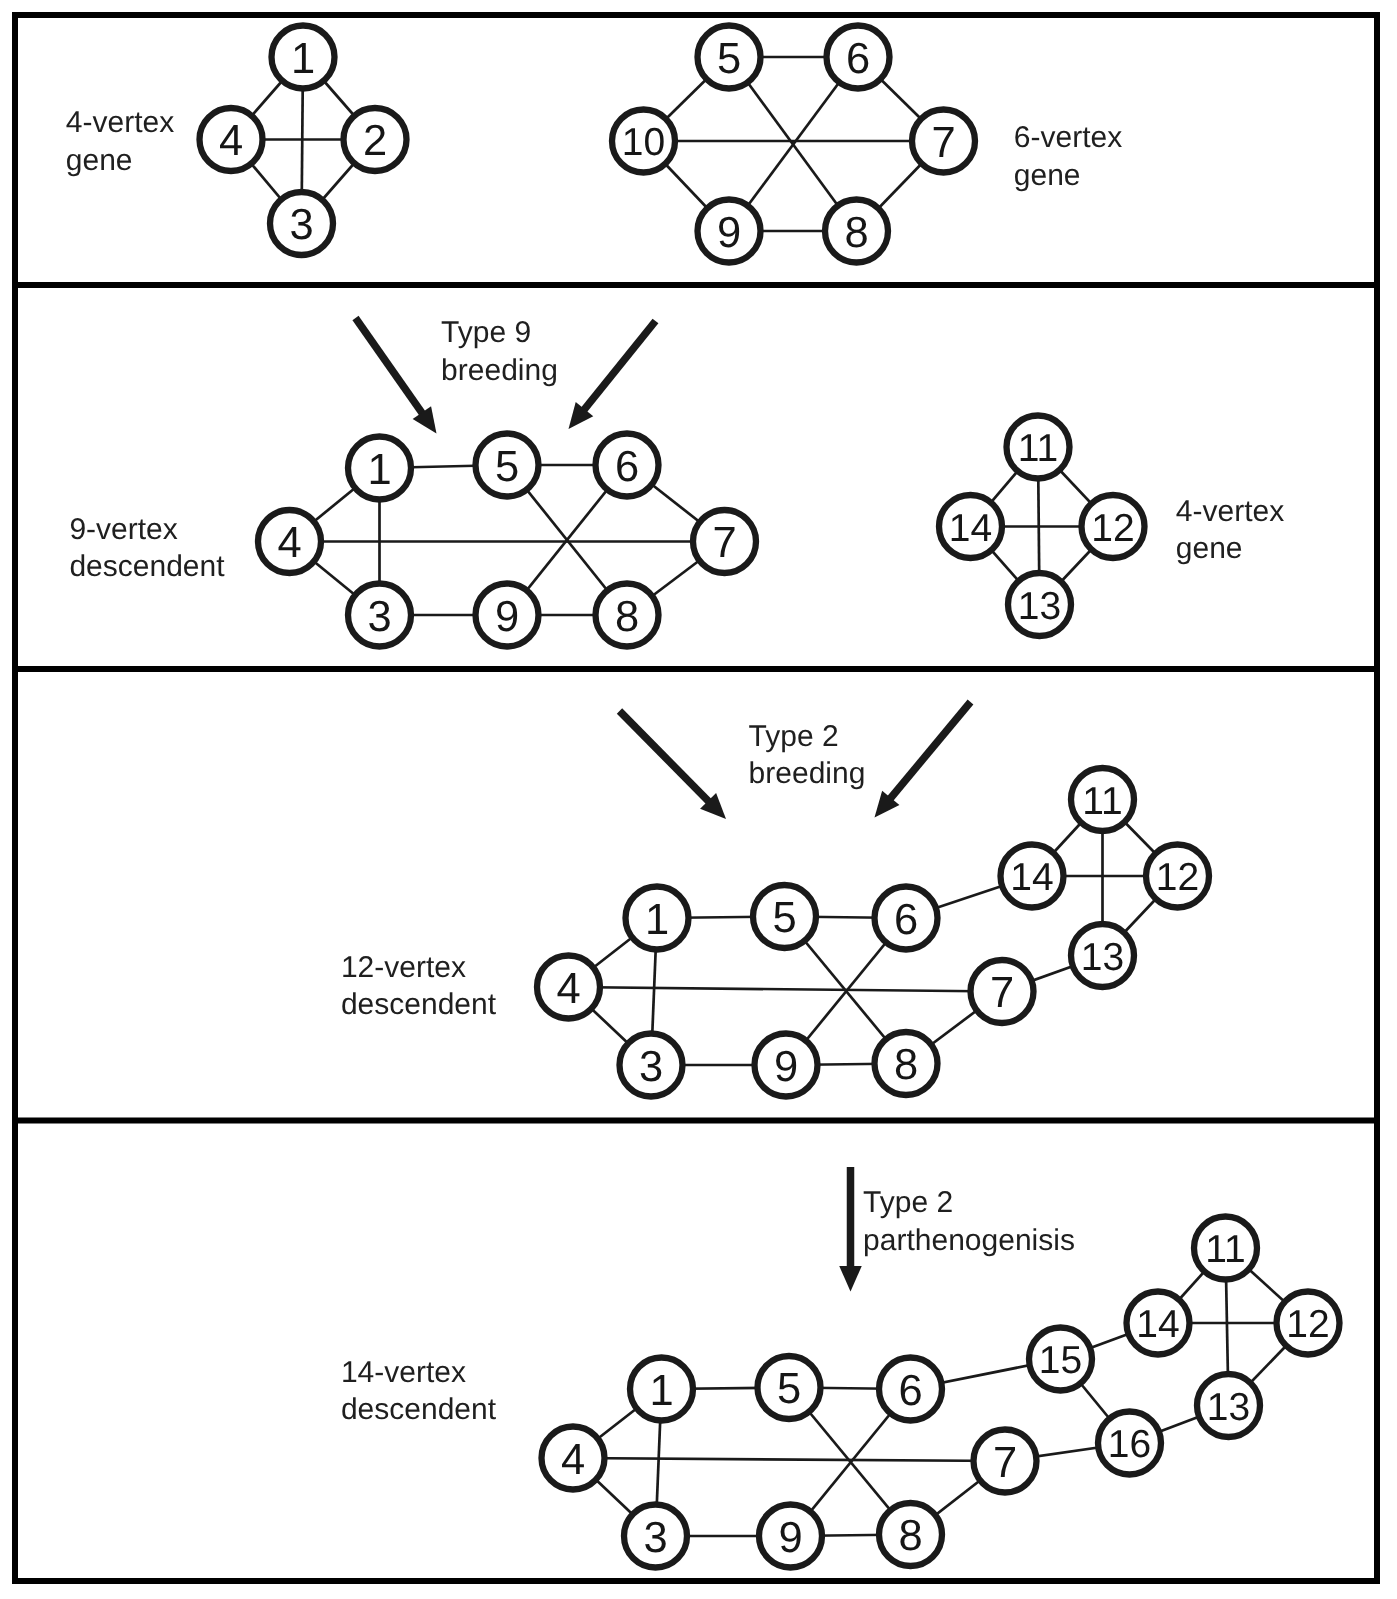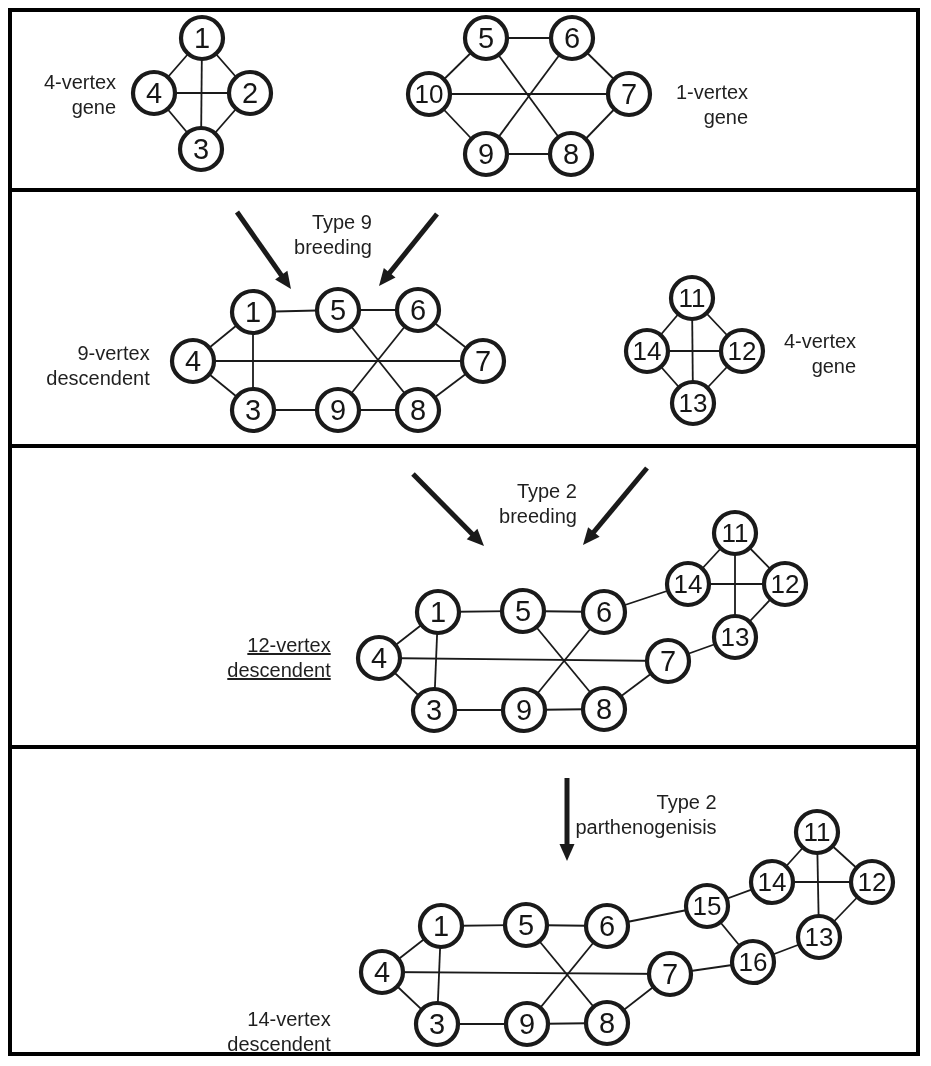--- a/index.html
+++ b/index.html
@@ -29,32 +29,32 @@
   .divider-2 { top: 444px; }
   .divider-3 { top: 745px; }
   #graph-layer {
     position: absolute;
     left: 0; top: 0;
     width: 931px; height: 1066px;
   }
   .lbl {
     position: absolute;
     transform: translate(-50%, -50%);
-    text-align: right;
+    text-align: left;
     font-size: 20px;
     line-height: 25px;
     color: #1f1f1f;
     white-space: nowrap;
   }
   .lbl-gene4a  { left: 80px;  top: 95px; }
   .lbl-gene6   { left: 712px; top: 105px; }
   .lbl-desc8   { left: 98px;  top: 366px; }
   .lbl-gene4b  { left: 820px; top: 354px; }
-  .lbl-desc12  { left: 279px; top: 658px; text-decoration: underline; }
-  .lbl-desc14  { left: 279px; top: 1032px; }
+  .lbl-desc12  { left: 279px; top: 658px; }
+  .lbl-desc14  { left: 279px; top: 928px; }
   .lbl-type3   { left: 333px; top: 235px; }
   .lbl-type2a  { left: 538px; top: 504px; }
   .lbl-type2b  { left: 646px; top: 815px; }
 </style>
 </head>
 <body>
 
 <div class="canvas">
   <div class="frame"></div>
   <div class="divider divider-1"></div>
@@ -346,21 +346,21 @@
         <line x1="567" y1="778" x2="567" y2="848" stroke="#1a1a1a" stroke-width="5"></line>
         <polygon points="567,861 559.5,844 574.5,844" fill="#1a1a1a"></polygon>
       </g>
     </svg>
 
   <div class="lbl lbl-gene4a">
     <div>4-vertex</div>
     <div>gene</div>
   </div>
   <div class="lbl lbl-gene6">
-    <div>1-vertex</div>
+    <div>6-vertex</div>
     <div>gene</div>
   </div>
   <div class="lbl lbl-desc8">
     <div>9-vertex</div>
     <div>descendent</div>
   </div>
   <div class="lbl lbl-gene4b">
     <div>4-vertex</div>
     <div>gene</div>
   </div>

